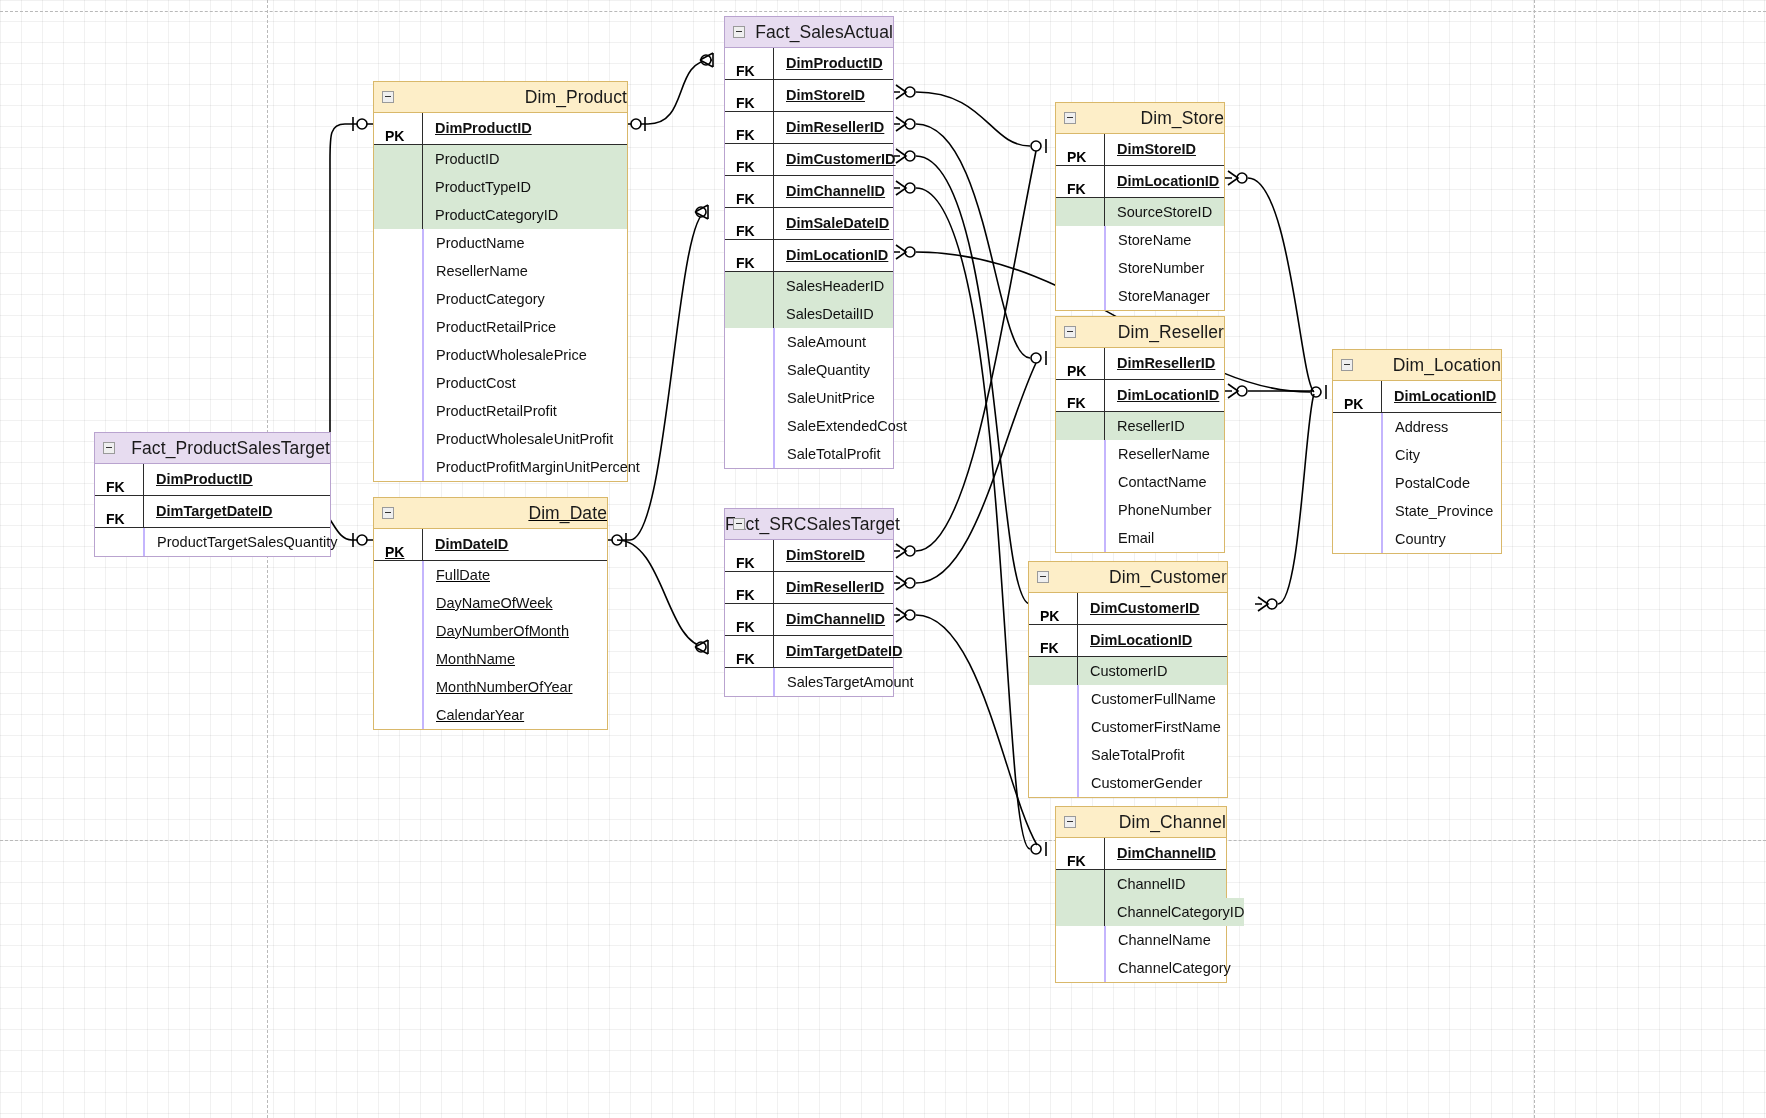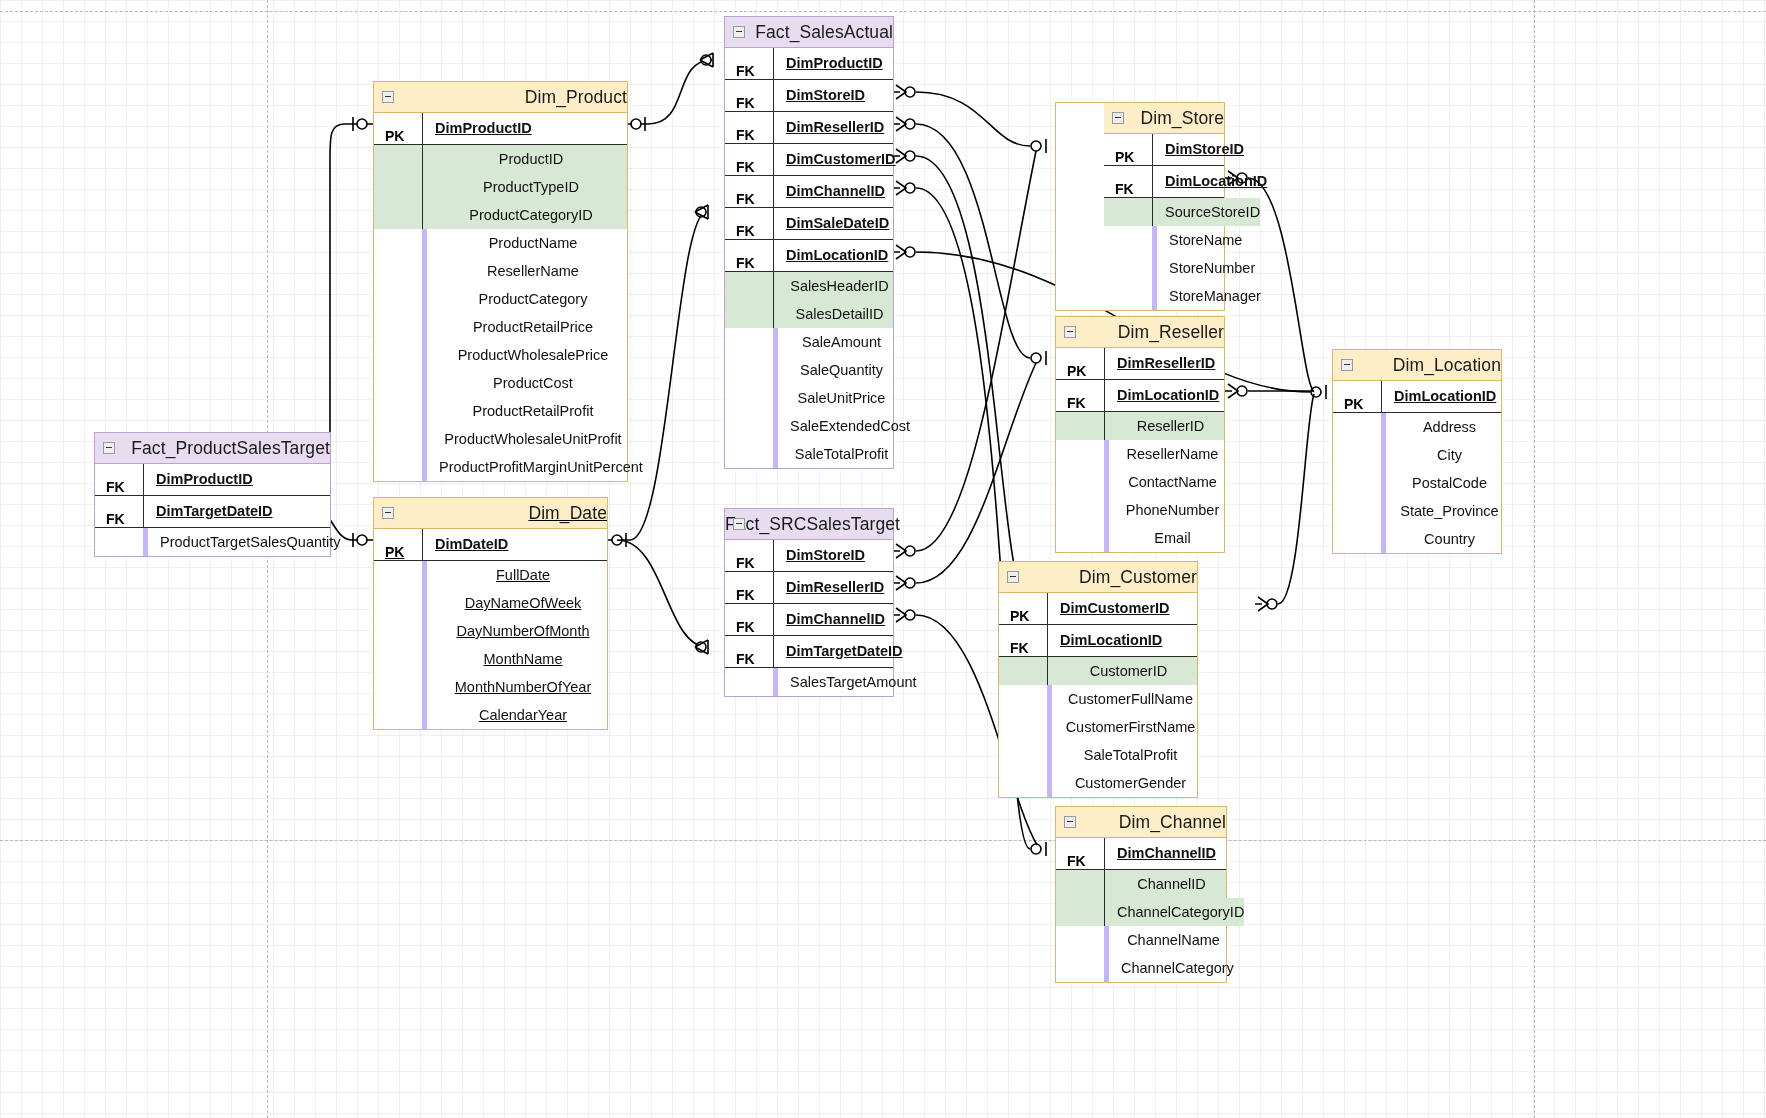--- a/index.html
+++ b/index.html
@@ -113,26 +113,26 @@
     overflow: visible;
   }
   .row.keyrow .fname {
     font-weight: bold;
     text-decoration: underline;
   }
   .row.keyrow { border-bottom: 1px solid #2b2b2b; align-items: flex-end; }
   .row.keyrow.last-key { border-bottom: 1.6px solid #2b2b2b; }
   .row.green { background: #d7e8d4; }
   .row.green .fname { background: #d7e8d4; }
-  .row.plain .fname { border-left: 5px solid #c4b5fd; }
+  .row.plain .fname { border-left: 2px solid #c4b5fd; }
   .row.green .key { background: #d7e8d4; }
 
   
   .row.plain, .row.green { height: 28px; }
-  .row.plain .fname, .row.green .fname { height: 28px; line-height: 28px; text-align: center; }
+  .row.plain .fname, .row.green .fname { height: 28px; line-height: 28px; }
 </style>
 </head>
 <body>
 
 <div id="canvas">
 
   <div class="pagebreak v" style="left:267px"></div>
   <div class="pagebreak v" style="left:1534px"></div>
   <div class="pagebreak h" style="top:11px"></div>
   <div class="pagebreak h" style="top:840px"></div>
@@ -418,21 +418,21 @@
         </div>
         <div class="row keyrow last-key">
           <div class="key">FK</div>
           <div class="fname">DimTargetDateID</div>
         </div>
         <div class="row plain">
           <div class="key"></div>
           <div class="fname">SalesTargetAmount</div>
         </div>
       </div>
-      <div class="entity dim" style="left: 1055px; top: 102px; width: 170px; padding-left: 48px;">
+      <div class="entity dim" style="left: 1055px; top: 102px; width: 170px;">
         <div class="ehdr"><span class="minus"></span><span>Dim_Store</span></div>
         <div class="row keyrow">
           <div class="key">PK</div>
           <div class="fname">DimStoreID</div>
         </div>
         <div class="row keyrow last-key">
           <div class="key">FK</div>
           <div class="fname">DimLocationID</div>
         </div>
         <div class="row green">
@@ -476,21 +476,21 @@
         </div>
         <div class="row plain">
           <div class="key"></div>
           <div class="fname">PhoneNumber</div>
         </div>
         <div class="row plain">
           <div class="key"></div>
           <div class="fname">Email</div>
         </div>
       </div>
-      <div class="entity dim" style="left: 998px; top: 561px; width: 200px;">
+      <div class="entity dim" style="left: 1028px; top: 561px; width: 200px;">
         <div class="ehdr"><span class="minus"></span><span>Dim_Customer</span></div>
         <div class="row keyrow">
           <div class="key">PK</div>
           <div class="fname">DimCustomerID</div>
         </div>
         <div class="row keyrow last-key">
           <div class="key">FK</div>
           <div class="fname">DimLocationID</div>
         </div>
         <div class="row green">

